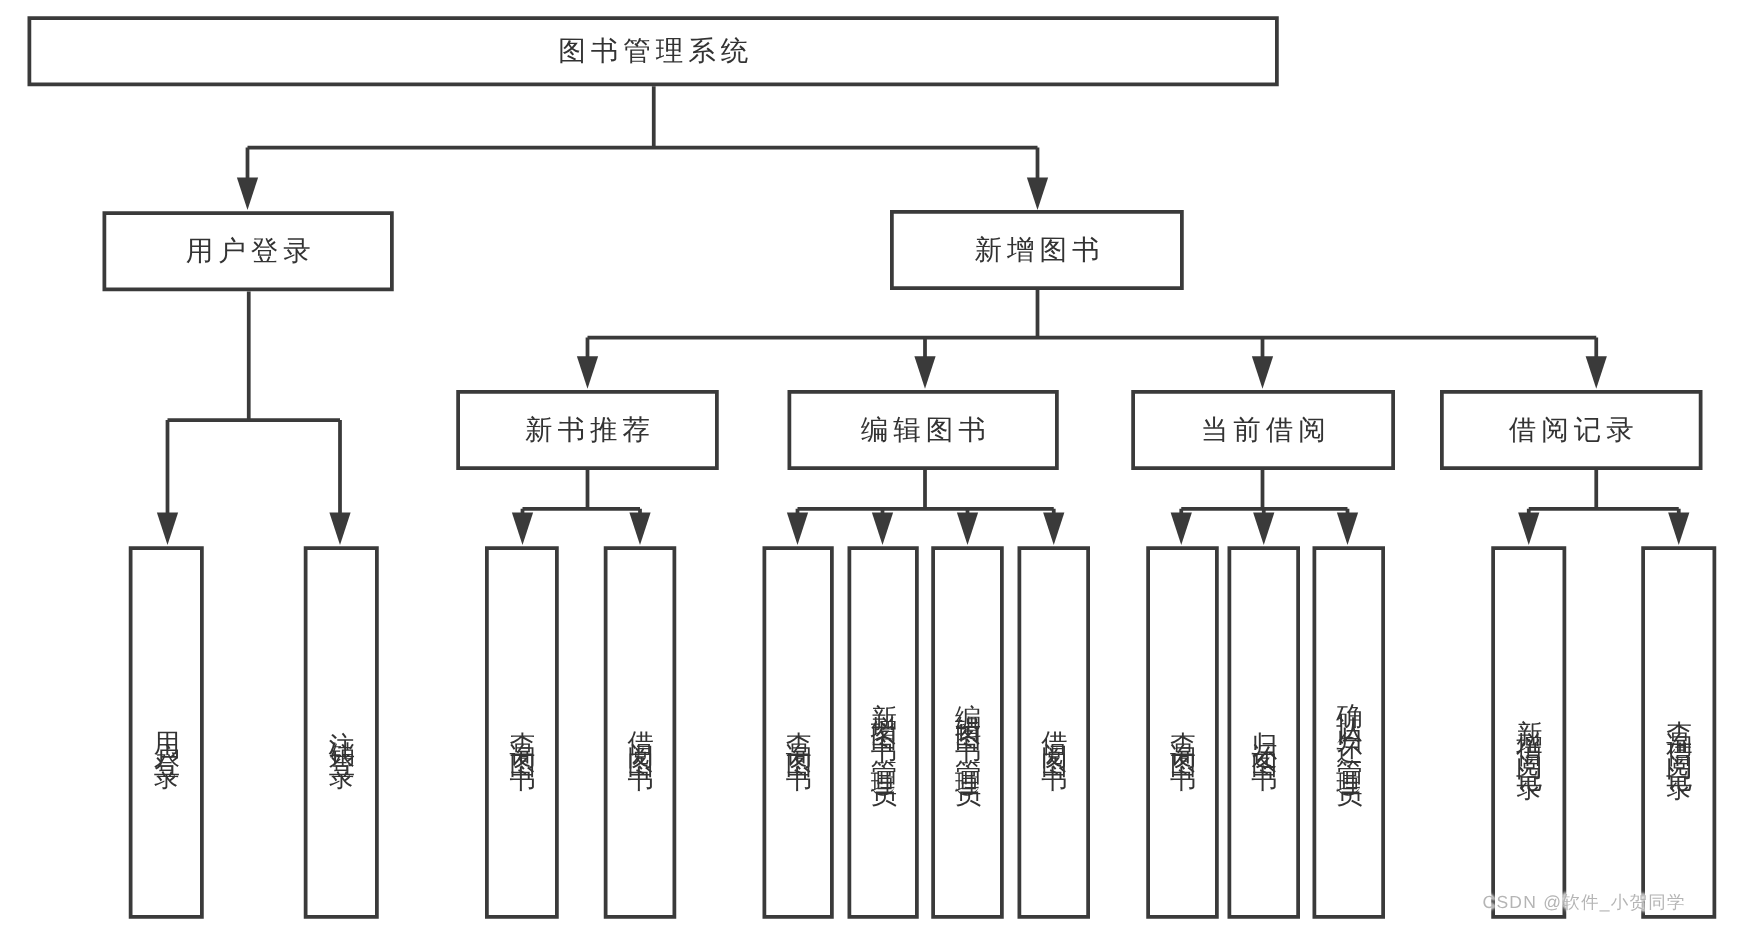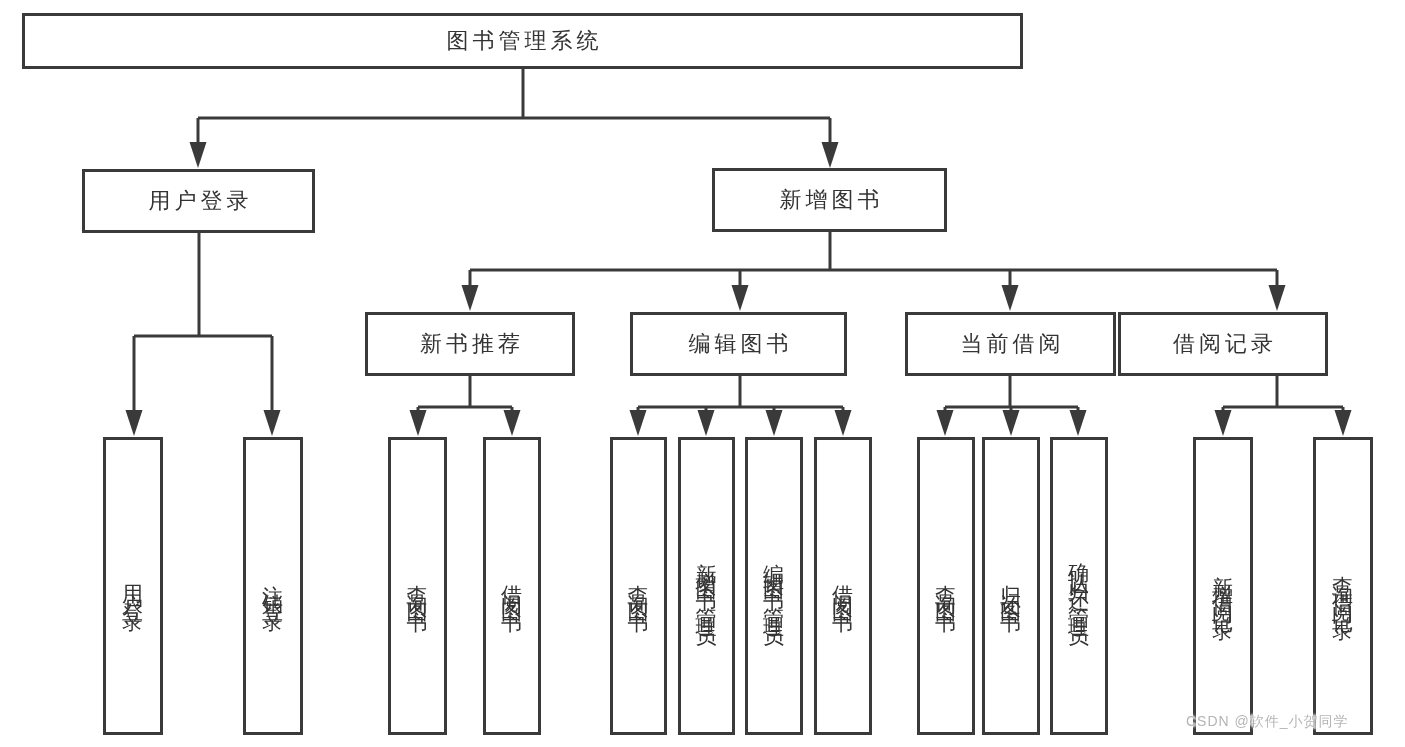--- a/index.html
+++ b/index.html
@@ -122,21 +122,21 @@
 
   <div class="box h" style="left:365px;top:312px;width:210px;height:64px">
     <span class="lbl">新书推荐</span>
   </div>
   <div class="box h" style="left:630px;top:312px;width:217px;height:64px">
     <span class="lbl">编辑图书</span>
   </div>
   <div class="box h" style="left:905px;top:312px;width:211px;height:64px">
     <span class="lbl">当前借阅</span>
   </div>
-  <div class="box h" style="left:1118px;top:312px;width:210px;height:64px">
+  <div class="box h" style="left:1152px;top:312px;width:210px;height:64px">
     <span class="lbl">借阅记录</span>
   </div>
 
   <div class="box v" style="left:103px;top:437px;width:60px;height:298px">
     <span class="lbl">用户登录</span>
   </div>
   <div class="box v" style="left:243px;top:437px;width:60px;height:298px">
     <span class="lbl">注销登录</span>
   </div>
 

